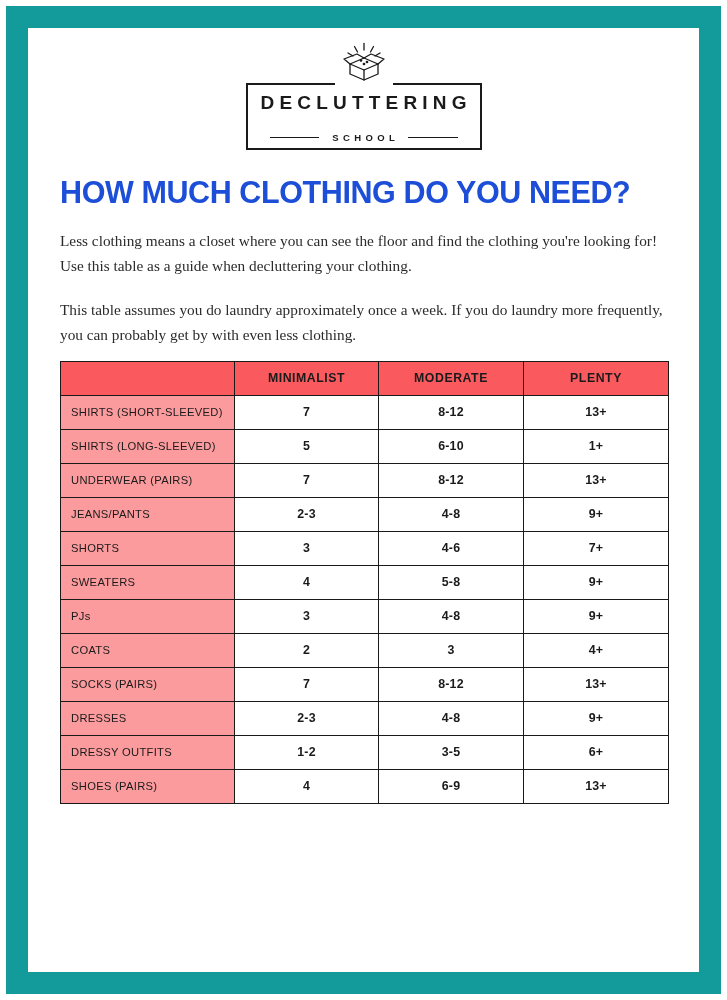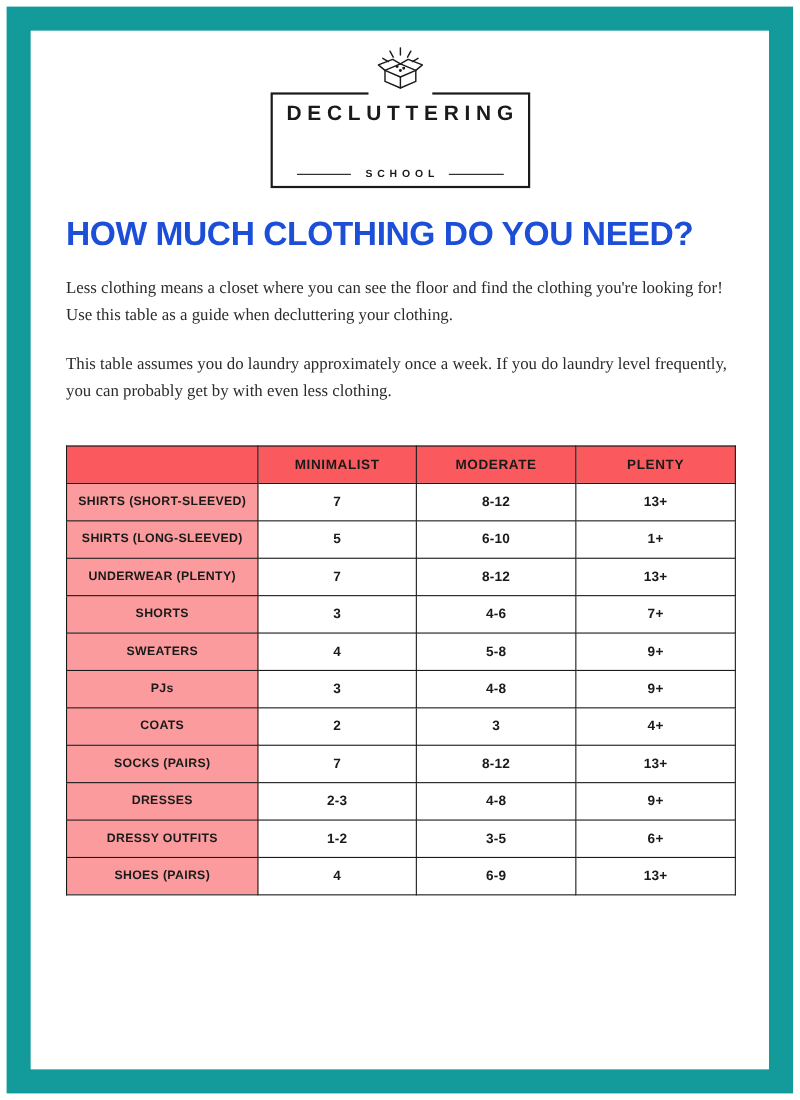--- a/index.html
+++ b/index.html
@@ -55,21 +55,20 @@
   .logo-wordmark {
     position: relative;
     border: 2px solid #1a1a1a;
     padding: 8px 22px 4px 22px;
     width: 236px;
     box-sizing: border-box;
     display: flex;
     flex-direction: column;
     align-items: center;
     background: #ffffff;
-    gap: 20px;
   }
   .logo-notch {
     position: absolute;
     top: -3px;
     left: 50%;
     transform: translateX(-50%);
     width: 58px;
     height: 6px;
     background: #ffffff;
   }
@@ -125,21 +124,21 @@
     font-size: 15.3px;
     line-height: 1.62;
     color: #2b2b2b;
     margin: 0 0 19px 0;
     max-width: 608px;
   }
   .para:last-child { margin-bottom: 0; }
 
   
   .table-wrap {
-    margin-top: 36px;
+    margin-top: 13px;
   }
   table.clothing-table {
     border-collapse: collapse;
     width: 608px;
     table-layout: fixed;
   }
   table.clothing-table col.c-label  { width: 174px; }
   table.clothing-table col.c-min    { width: 144px; }
   table.clothing-table col.c-mod    { width: 145px; }
   table.clothing-table col.c-plenty { width: 145px; }
@@ -160,23 +159,23 @@
     color: #1a1a1a;
     font-size: 12.3px;
     font-weight: 700;
     letter-spacing: 0.55px;
     text-align: center;
   }
   tbody td.row-label {
     background: #FB9B9D;
     color: #1a1a1a;
     font-size: 11.2px;
-    font-weight: 700;
+    font-weight: 400;
     letter-spacing: 0.3px;
-    text-align: center;
+    text-align: left;
   }
   tbody td.val {
     background: #ffffff;
     color: #1a1a1a;
     font-size: 12.4px;
     font-weight: 700;
     text-align: center;
     letter-spacing: 0.2px;
   }
 
@@ -232,21 +231,21 @@
             <span class="logo-sub">SCHOOL</span>
             <span class="logo-rule"></span>
           </div>
         </div>
       </div>
 
       <h1 class="headline">HOW MUCH CLOTHING DO YOU NEED?</h1>
 
       <div class="intro">
         <p class="para">Less clothing means a closet where you can see the floor and find the clothing you're looking for! Use this table as a guide when decluttering your clothing.</p>
-        <p class="para">This table assumes you do laundry approximately once a week. If you do laundry level frequently, you can probably get by with even less clothing.</p>
+        <p class="para">This table assumes you do laundry approximately once a week. If you do laundry more frequently, you can probably get by with even less clothing.</p>
       </div>
 
       <div class="table-wrap">
         <table class="clothing-table">
           <colgroup>
             <col class="c-label">
               <col class="c-min">
               <col class="c-mod">
               <col class="c-plenty">
           </colgroup>
@@ -265,24 +264,30 @@
               <td class="val">8-12</td>
               <td class="val">13+</td>
             </tr>
             <tr>
               <td class="row-label">SHIRTS (LONG-SLEEVED)</td>
               <td class="val">5</td>
               <td class="val">6-10</td>
               <td class="val">1+</td>
             </tr>
             <tr>
-              <td class="row-label">UNDERWEAR (PLENTY)</td>
+              <td class="row-label">UNDERWEAR (PAIRS)</td>
               <td class="val">7</td>
               <td class="val">8-12</td>
               <td class="val">13+</td>
+            </tr>
+            <tr>
+              <td class="row-label">JEANS/PANTS</td>
+              <td class="val">2-3</td>
+              <td class="val">4-8</td>
+              <td class="val">9+</td>
             </tr>
             <tr>
               <td class="row-label">SHORTS</td>
               <td class="val">3</td>
               <td class="val">4-6</td>
               <td class="val">7+</td>
             </tr>
             <tr>
               <td class="row-label">SWEATERS</td>
               <td class="val">4</td>

